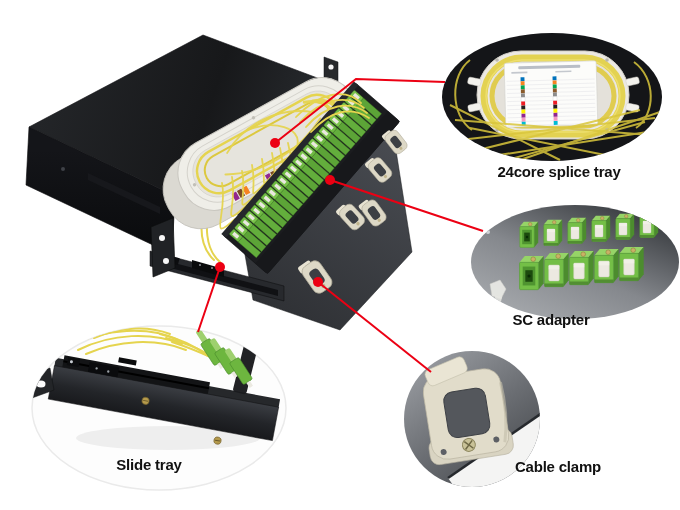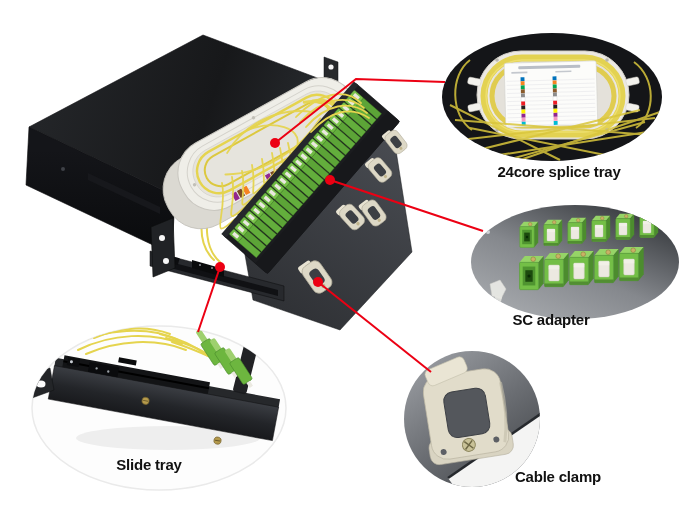--- a/index.html
+++ b/index.html
@@ -4,21 +4,21 @@
 <style>
   html,body{margin:0;padding:0;background:#fff;}
   .stage{position:relative;width:680px;height:510px;background:#fff;overflow:hidden;
          font-family:"Liberation Sans",sans-serif;}
   .scene{position:absolute;left:0;top:0;}
   .label{position:absolute;font-weight:700;font-size:15px;line-height:1.1;
          color:var(--label-text,#111);letter-spacing:-0.2px;text-align:center;
          width:220px;transform:translateX(-50%);white-space:nowrap;}
   .lbl-splice{left:559px;top:164px;}
   .lbl-sc{left:551px;top:312px;}
-  .lbl-clamp{left:558px;top:469px;}
+  .lbl-clamp{left:558px;top:459px;}
   .lbl-slide{left:149px;top:457px;}
   .red-line{stroke:var(--accent-red,#ec0013);stroke-width:2;fill:none;}
   .red-dot{fill:var(--accent-red,#ec0013);}
   .fiber{stroke:var(--fiber-yellow,#e5d44e);fill:none;stroke-linecap:round;}
 </style>
 </head>
 <body>
 
 <div class="stage">
 <svg class="scene" width="680" height="510" viewBox="0 0 680 510">

